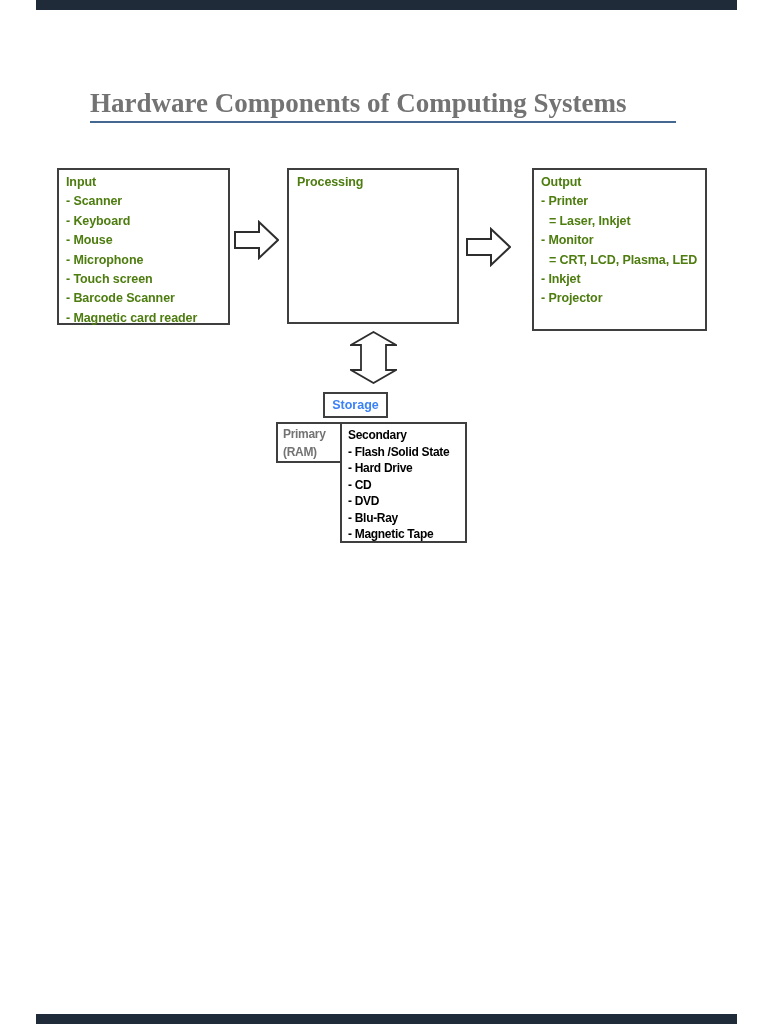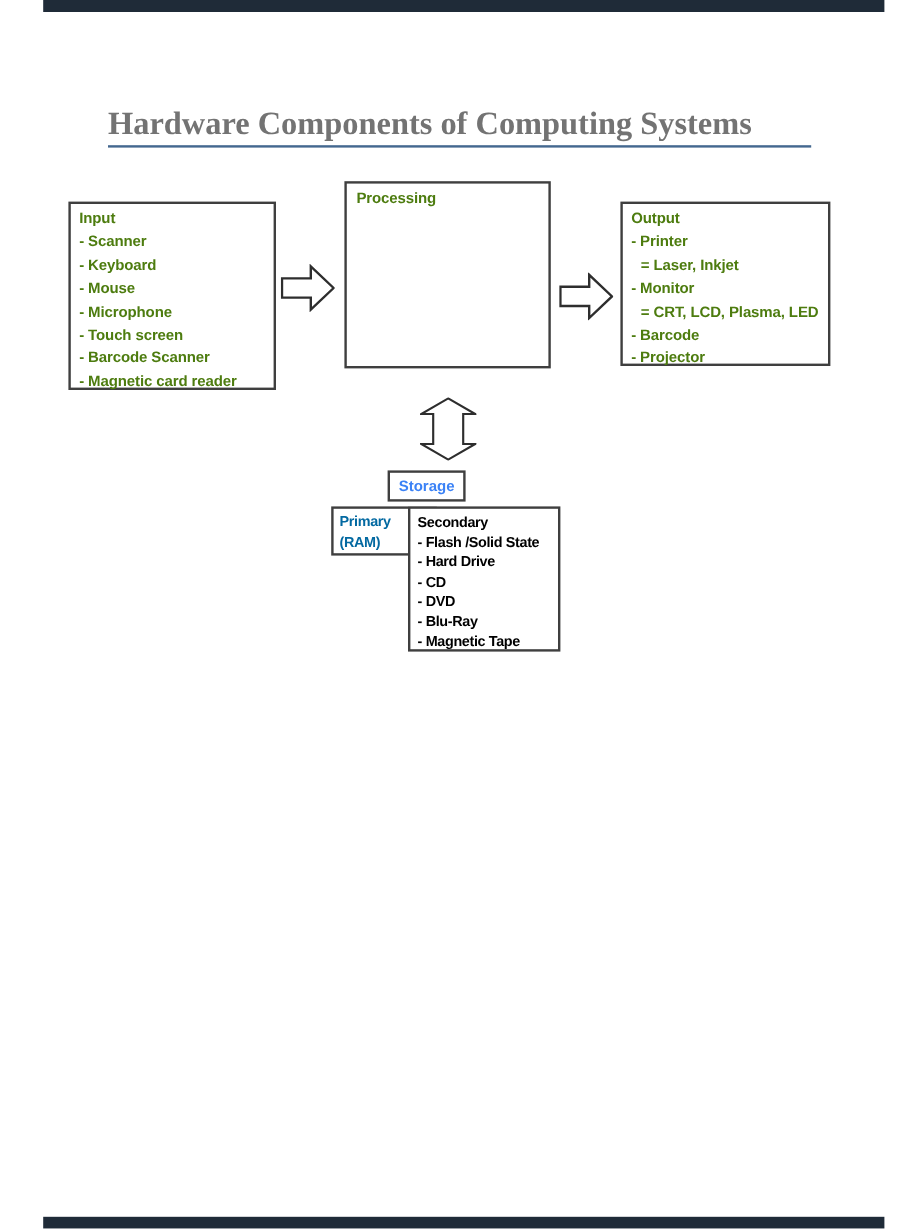--- a/index.html
+++ b/index.html
@@ -52,22 +52,22 @@
     border: 2px solid #3f3f3f;
     background: #ffffff;
     color: #4d7c0f;
     font-weight: bold;
     font-size: 12.5px;
     line-height: 19.4px;
     letter-spacing: -0.1px;
     white-space: nowrap;
   }
   .box.input   { left: 57px;  top: 168px; width: 173px; height: 157px; padding: 3px 6px 0 7px; }
-  .box.process { left: 287px; top: 151px; width: 172px; height: 156px; padding: 3px 6px 0 8px; }
-  .box.output  { left: 517px; top: 168px; width: 175px; height: 137px; padding: 3px 4px 0 7px; }
+  .box.process { left: 287px; top: 168px; width: 172px; height: 156px; padding: 3px 6px 0 8px; }
+  .box.output  { left: 532px; top: 168px; width: 175px; height: 163px; padding: 3px 4px 0 7px; }
 
   .line { white-space: nowrap; }
   .line.indent { margin-left: 8px; }
 
   .arrow-svg { position: absolute; }
   .arrow-right-1 { left: 234px; top: 220px; }
   .arrow-right-2 { left: 466px; top: 227px; }
   .arrow-updown  { left: 350px; top: 331px; }
 
   .storage-label {
@@ -88,21 +88,21 @@
     left: 276px; top: 422px;
     width: 88px; height: 41px;
     box-sizing: border-box;
     border: 2px solid #3f3f3f;
     background: #ffffff;
     font-weight: bold;
     font-size: 12px;
     line-height: 17.5px;
     letter-spacing: -0.3px;
     padding: 2px 2px 0 5px;
-    color: #0369a1;
+    color: #737373;
     white-space: nowrap;
   }
   .storage-secondary {
     position: absolute;
     left: 340px; top: 422px;
     width: 127px; height: 121px;
     box-sizing: border-box;
     border: 2px solid #3f3f3f;
     background: #ffffff;
     font-weight: bold;
@@ -150,21 +150,21 @@
     <path d="M1 12 H25 V2 L44 20 L25 38 V28 H1 Z" fill="#ffffff" stroke="#2e2e2e" stroke-width="2" stroke-linejoin="miter"></path>
   </svg>
 
   <div class="box output">
     <div class="line">Output</div>
     <div>
         <div class="line">- Printer</div>
         <div class="line indent">= Laser, Inkjet</div>
         <div class="line">- Monitor</div>
         <div class="line indent">= CRT, LCD, Plasma, LED</div>
-        <div class="line">- Barcode</div>
+        <div class="line">- Inkjet</div>
         <div class="line">- Projector</div>
       </div>
   </div>
 
   <svg class="arrow-svg arrow-updown" width="47" height="53" viewBox="0 0 47 53">
     <path d="M23.5 1 L46 14 H36 V39 H46 L23.5 52 L1 39 H11 V14 H1 Z" fill="#ffffff" stroke="#2e2e2e" stroke-width="1.8" stroke-linejoin="miter"></path>
   </svg>
 
   <div class="storage-label">Storage</div>
 

